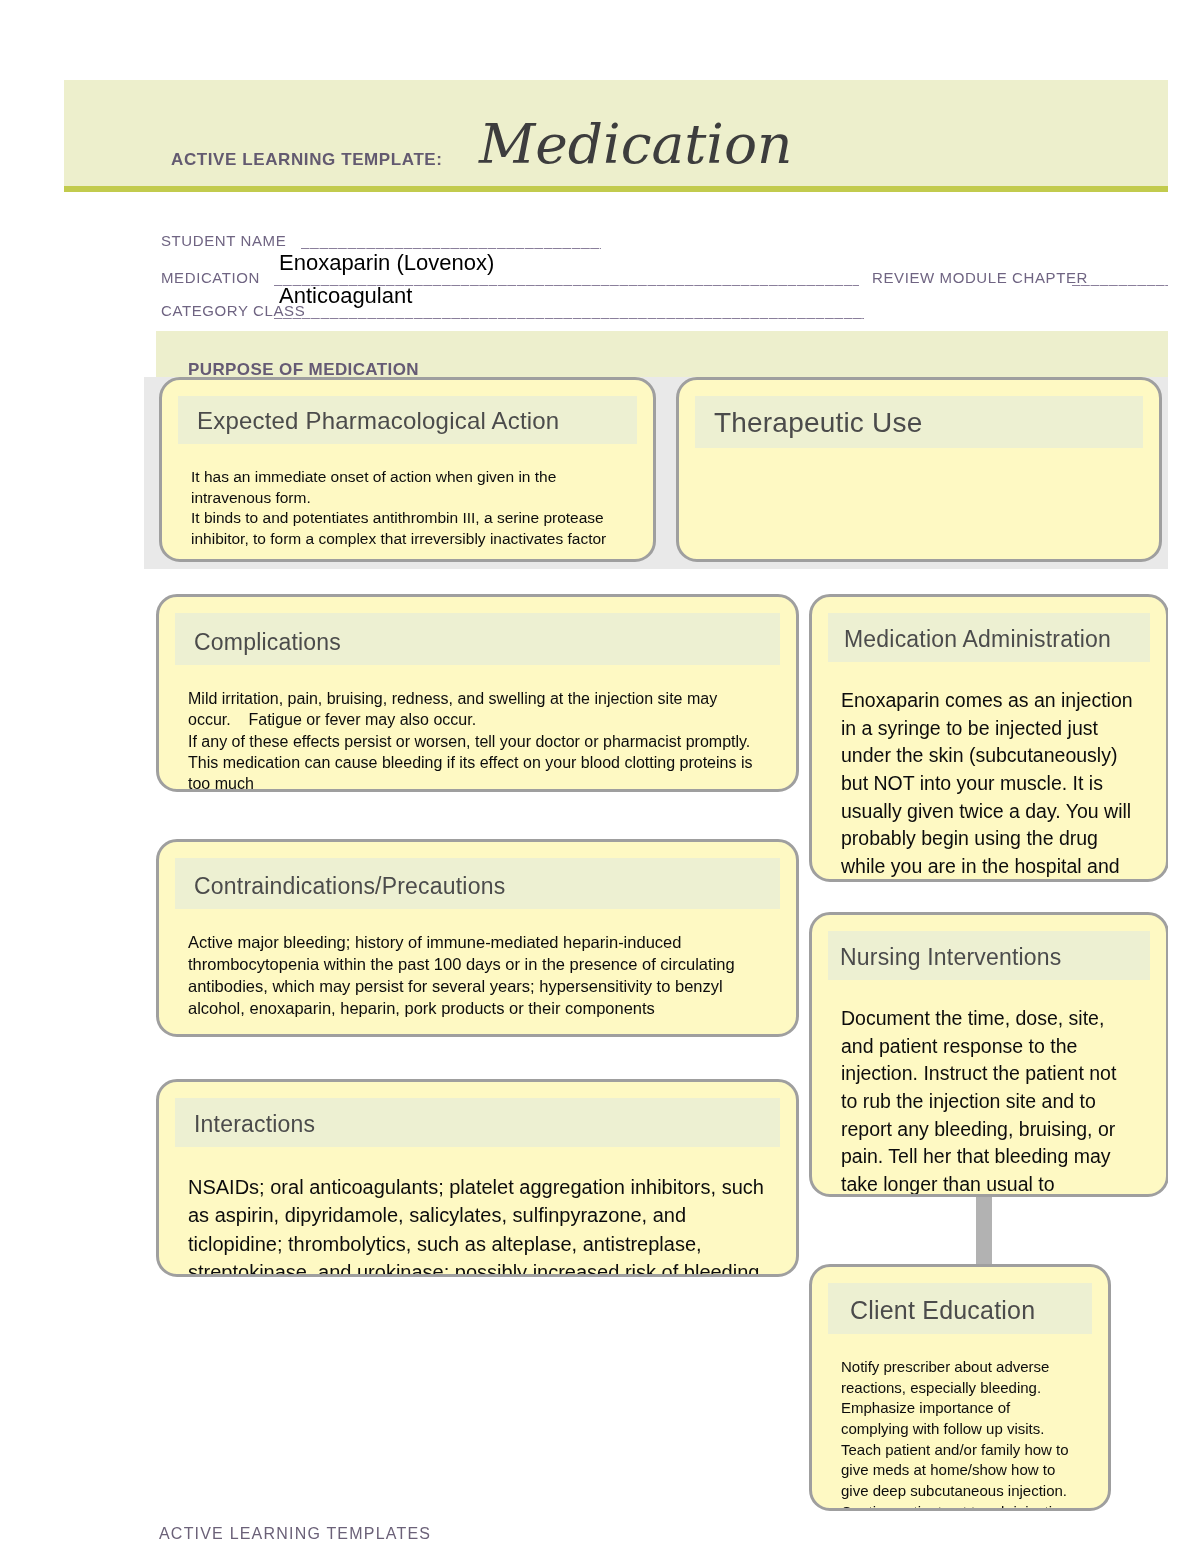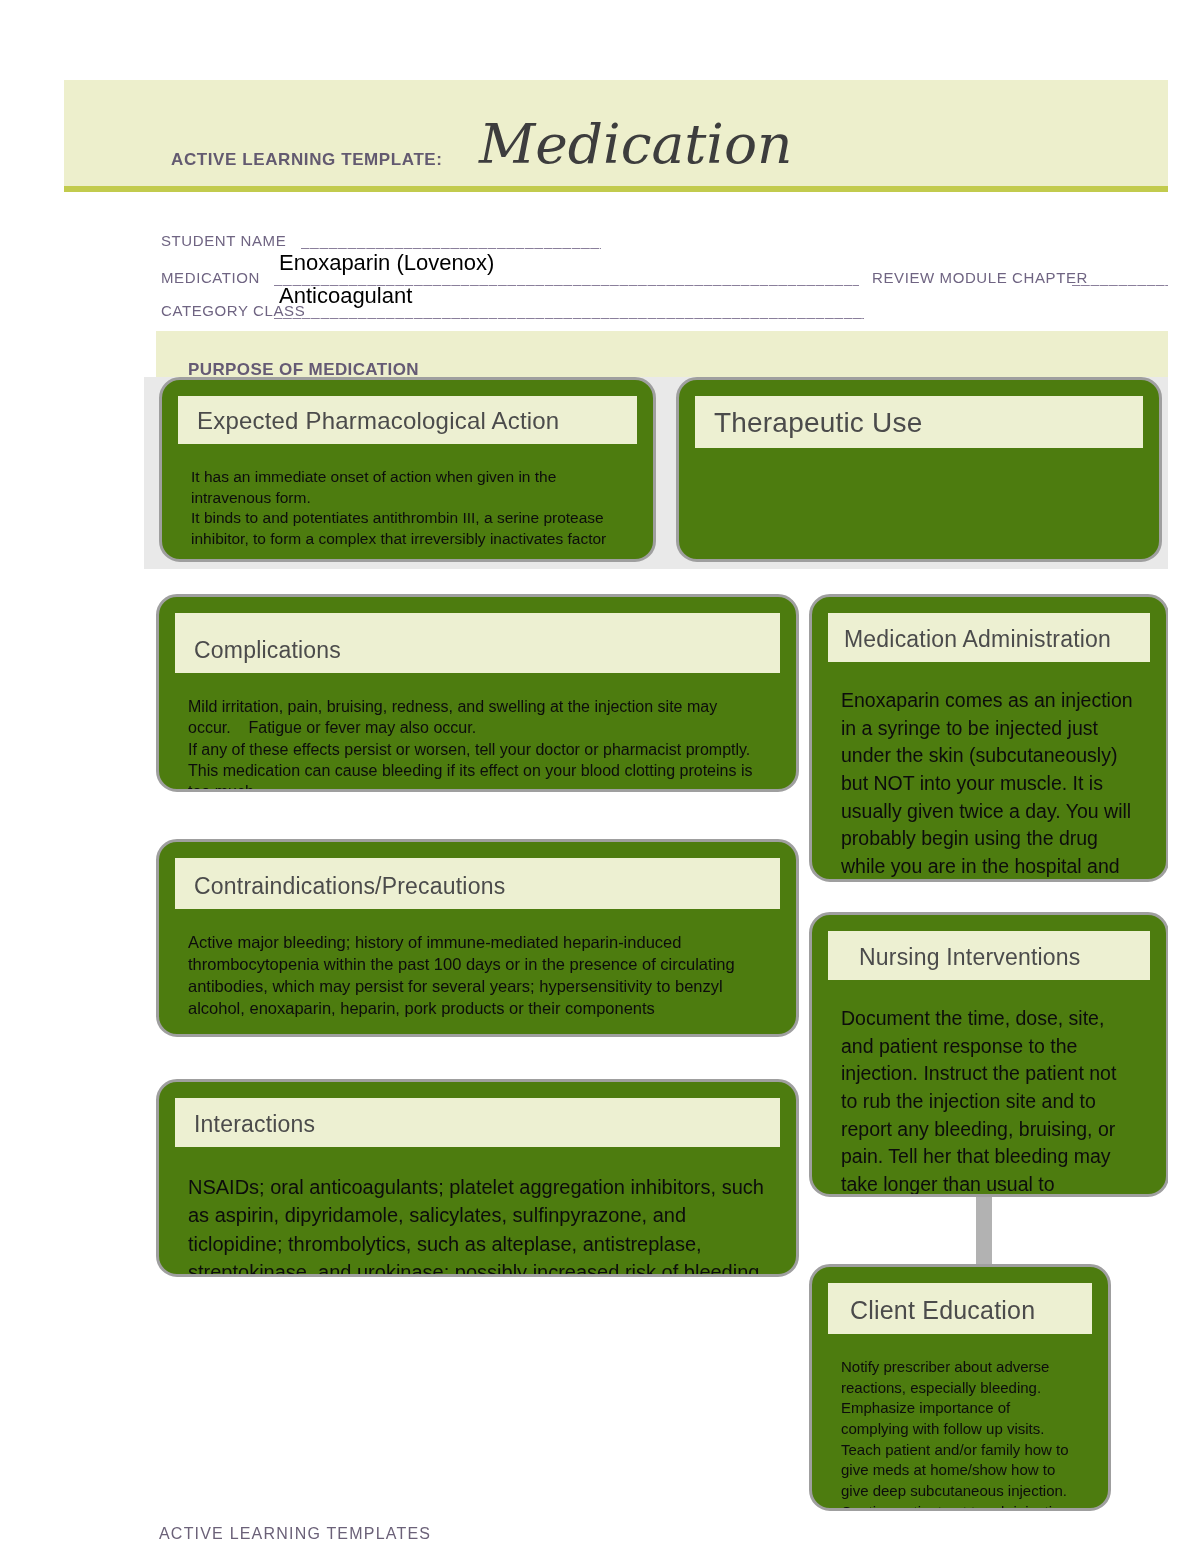--- a/index.html
+++ b/index.html
@@ -30,21 +30,21 @@
   }
   .purpose-heading {
     position:absolute; left:16px; top:13px; font-size:17px; font-weight:bold;
     letter-spacing:0.4px; color:#655a74;
   }
   .purpose-panel {
     position:absolute; left:80px; top:313px; width:1105px; height:192px; background:#e9e9e9;
   }
   
   .card {
-    position:absolute; background:#4d7c0f; border:3px solid #9f9f9f; border-radius:21px;
+    position:absolute; background:#fef9c3; border:3px solid #9f9f9f; border-radius:21px;
     overflow:hidden; z-index:2;
   }
   .card-header {
     background:#edf0d2; padding:13px 10px 9px 19px; font-size:23px;
     color:#4b4b4b; letter-spacing:0.2px; white-space:nowrap;
   }
   .card-body {
     padding:7px 14px 8px 13px; font-size:15.5px; color:#0c0c0c;
     line-height:1.33; white-space:pre-line;
   }
@@ -95,21 +95,21 @@
     <div class="card-header" style="font-size:24px; padding-top:11px;">Expected Pharmacological Action</div>
     <div class="card-body">It has an immediate onset of action when given in the intravenous form.
 It binds to and potentiates antithrombin III, a serine protease inhibitor, to form a complex that irreversibly inactivates factor</div>
   </div>
 
   <div class="card" style="left:612px; top:313px; width:486px; height:185px;">
     <div class="card-header" style="font-size:28px; padding-top:11px;">Therapeutic Use</div>
   </div>
 
   <div class="card" style="left:92px; top:530px; width:643px; height:198px;">
-    <div class="card-header" style="padding-top:24px;">Complications</div>
+    <div class="card-header" style="padding-top:16px;">Complications</div>
     <div class="card-body" style="font-size:16px;">Mild irritation, pain, bruising, redness, and swelling at the injection site may occur.&nbsp;&nbsp;&nbsp;&nbsp;Fatigue or fever may also occur.
 If any of these effects persist or worsen, tell your doctor or pharmacist promptly.
 This medication can cause bleeding if its effect on your blood clotting proteins is too much</div>
   </div>
 
   <div class="card" style="left:92px; top:775px; width:643px; height:198px;">
     <div class="card-header" style="padding-top:15px;">Contraindications/Precautions</div>
     <div class="card-body" style="font-size:16.5px;">Active major bleeding; history of immune-mediated heparin-induced thrombocytopenia within the past 100 days or in the presence of circulating antibodies, which may persist for several years; hypersensitivity to benzyl alcohol, enoxaparin, heparin, pork products or their components</div>
   </div>
 
@@ -120,21 +120,21 @@
 
 
   <div class="card" style="left:745px; top:530px; width:360px; height:288px;">
     <div class="card-header" style="padding-left:16px;">Medication Administration</div>
     <div class="card-body body-md">Enoxaparin comes as an injection in a syringe to be injected just under the skin (subcutaneously) but NOT into your muscle. It is usually given twice a day. You will probably begin using the drug while you are in the hospital and then use it for a total of 10 to 14 days</div>
   </div>
 
   <div class="connector"></div>
 
   <div class="card" style="left:745px; top:848px; width:360px; height:285px;">
-    <div class="card-header" style="padding-left:31px;">Nursing Interventions</div>
+    <div class="card-header" style="padding-left:12px;">Nursing Interventions</div>
     <div class="card-body body-md">Document the time, dose, site, and patient response to the injection. Instruct the patient not to rub the injection site and to report any bleeding, bruising, or pain. Tell her that bleeding may take longer than usual to stop.During therapy, monitor the patient for signs and symptoms of overt or occult bleeding</div>
   </div>
 
   <div class="card" style="left:745px; top:1200px; width:302px; height:247px;">
     <div class="card-header" style="font-size:25px; padding-left:22px;">Client Education</div>
     <div class="card-body body-sm">Notify prescriber about adverse reactions, especially bleeding.
 Emphasize importance of complying with follow up visits.
 Teach patient and/or family how to give meds at home/show how to give deep subcutaneous injection.
 Caution patient not to rub injection site.
 Review safety handling and disposal of sharps.

